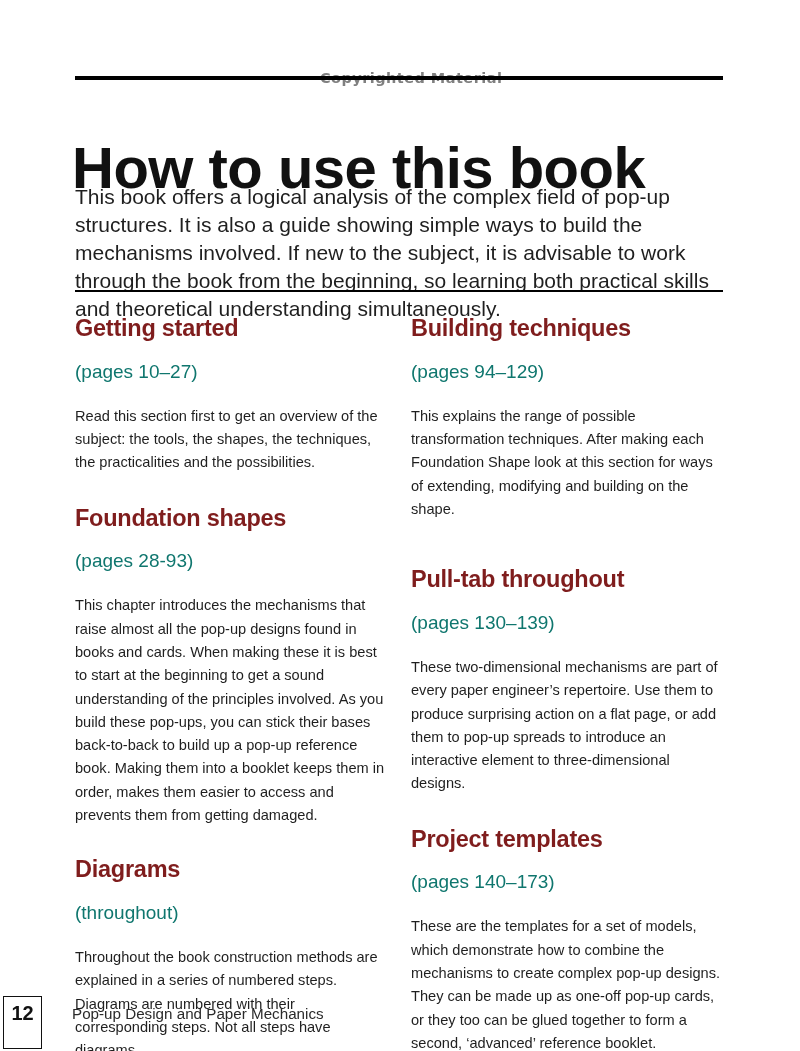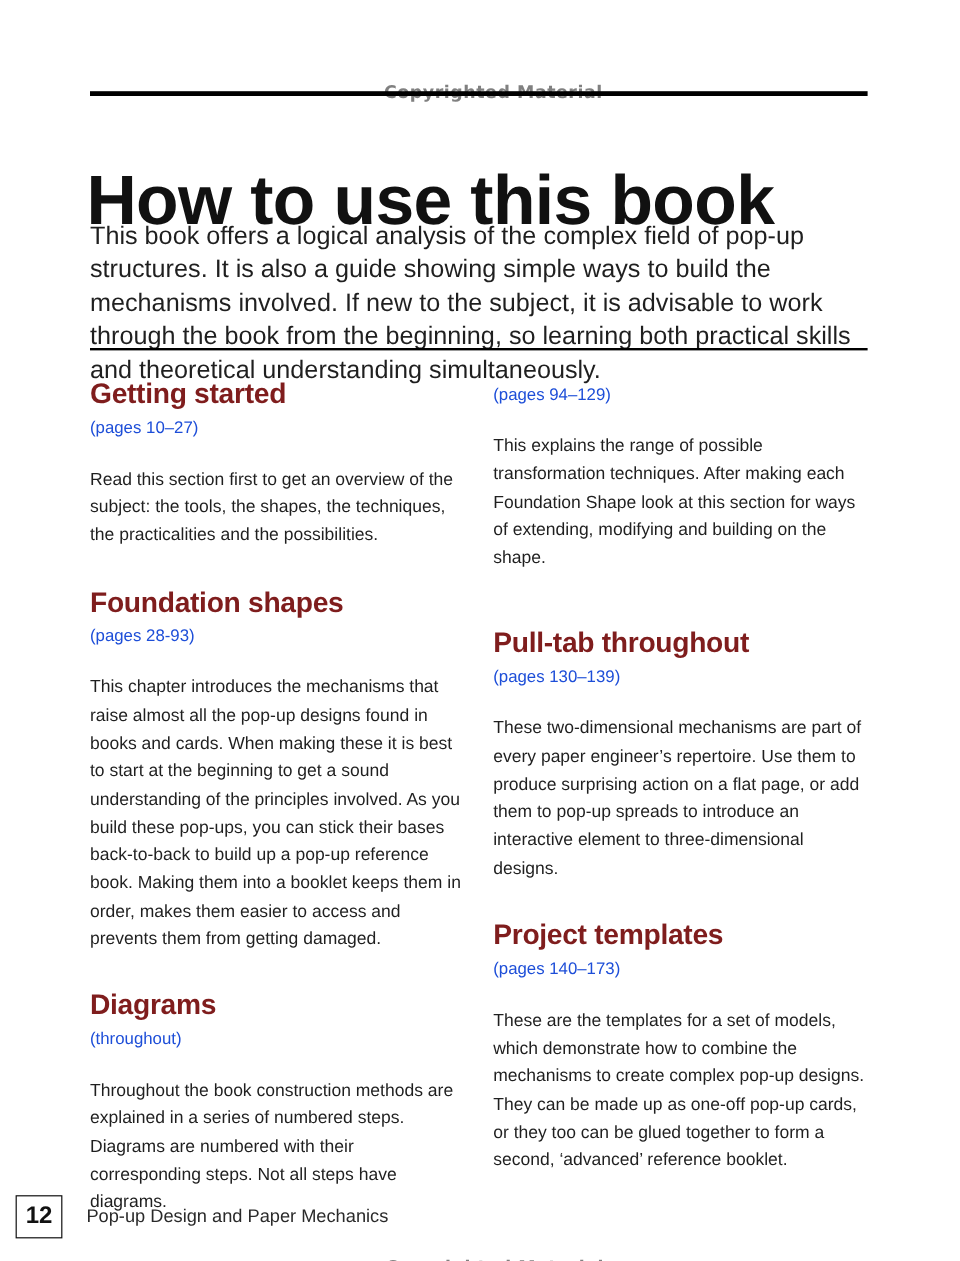--- a/index.html
+++ b/index.html
@@ -85,39 +85,39 @@
 
   .section-title {
     font-size: 23.5px;
     font-weight: 700;
     letter-spacing: -0.25px;
     color: #7f1d1d;
     line-height: 1.18;
     margin: 0;
   }
   .section-pages {
-    font-size: 14px;
+    font-size: 19px;
     line-height: 22px;
-    color: #1d4ed8;
-    margin: 2px 0 0 0;
+    color: #0f766e;
+    margin: 18px 0 0 0;
   }
   .section-body {
     font-size: 14.6px;
     line-height: 23.3px;
     color: #1f1f1f;
     margin: 22px 0 0 0;
   }
 
   
   .page-num-box {
     position: absolute;
-    left: 13px;
+    left: 3px;
     top: 996px;
     width: 39px;
-    height: 36px;
+    height: 53px;
     border: 1.6px solid #111111;
     box-sizing: border-box;
   }
   .page-num-box span {
     display: block;
     text-align: center;
     line-height: 33px;
     font-size: 20px;
     font-weight: 700;
     color: #111111;
@@ -166,20 +166,21 @@
         <h2 class="section-title">Diagrams</h2>
         <p class="section-pages">(throughout)</p>
         <p class="section-body">Throughout the book construction methods are explained in a series of numbered steps. Diagrams are numbered with their corresponding steps. Not all steps have diagrams.</p>
       </div>
 
     </div>
 
     <div class="col col-right">
 
       <div class="section" style="margin-bottom:45px;">
+        <h2 class="section-title">Building techniques</h2>
         <p class="section-pages">(pages 94–129)</p>
         <p class="section-body">This explains the range of possible transformation techniques. After making each Foundation Shape look at this section for ways of extending, modifying and building on the shape.</p>
       </div>
 
       <div class="section" style="margin-bottom:30px;">
         <h2 class="section-title">Pull-tab throughout</h2>
         <p class="section-pages">(pages 130–139)</p>
         <p class="section-body">These two-dimensional mechanisms are part of every paper engineer’s repertoire. Use them to produce surprising action on a flat page, or add them to pop-up spreads to introduce an interactive element to three-dimensional designs.</p>
       </div>
 

